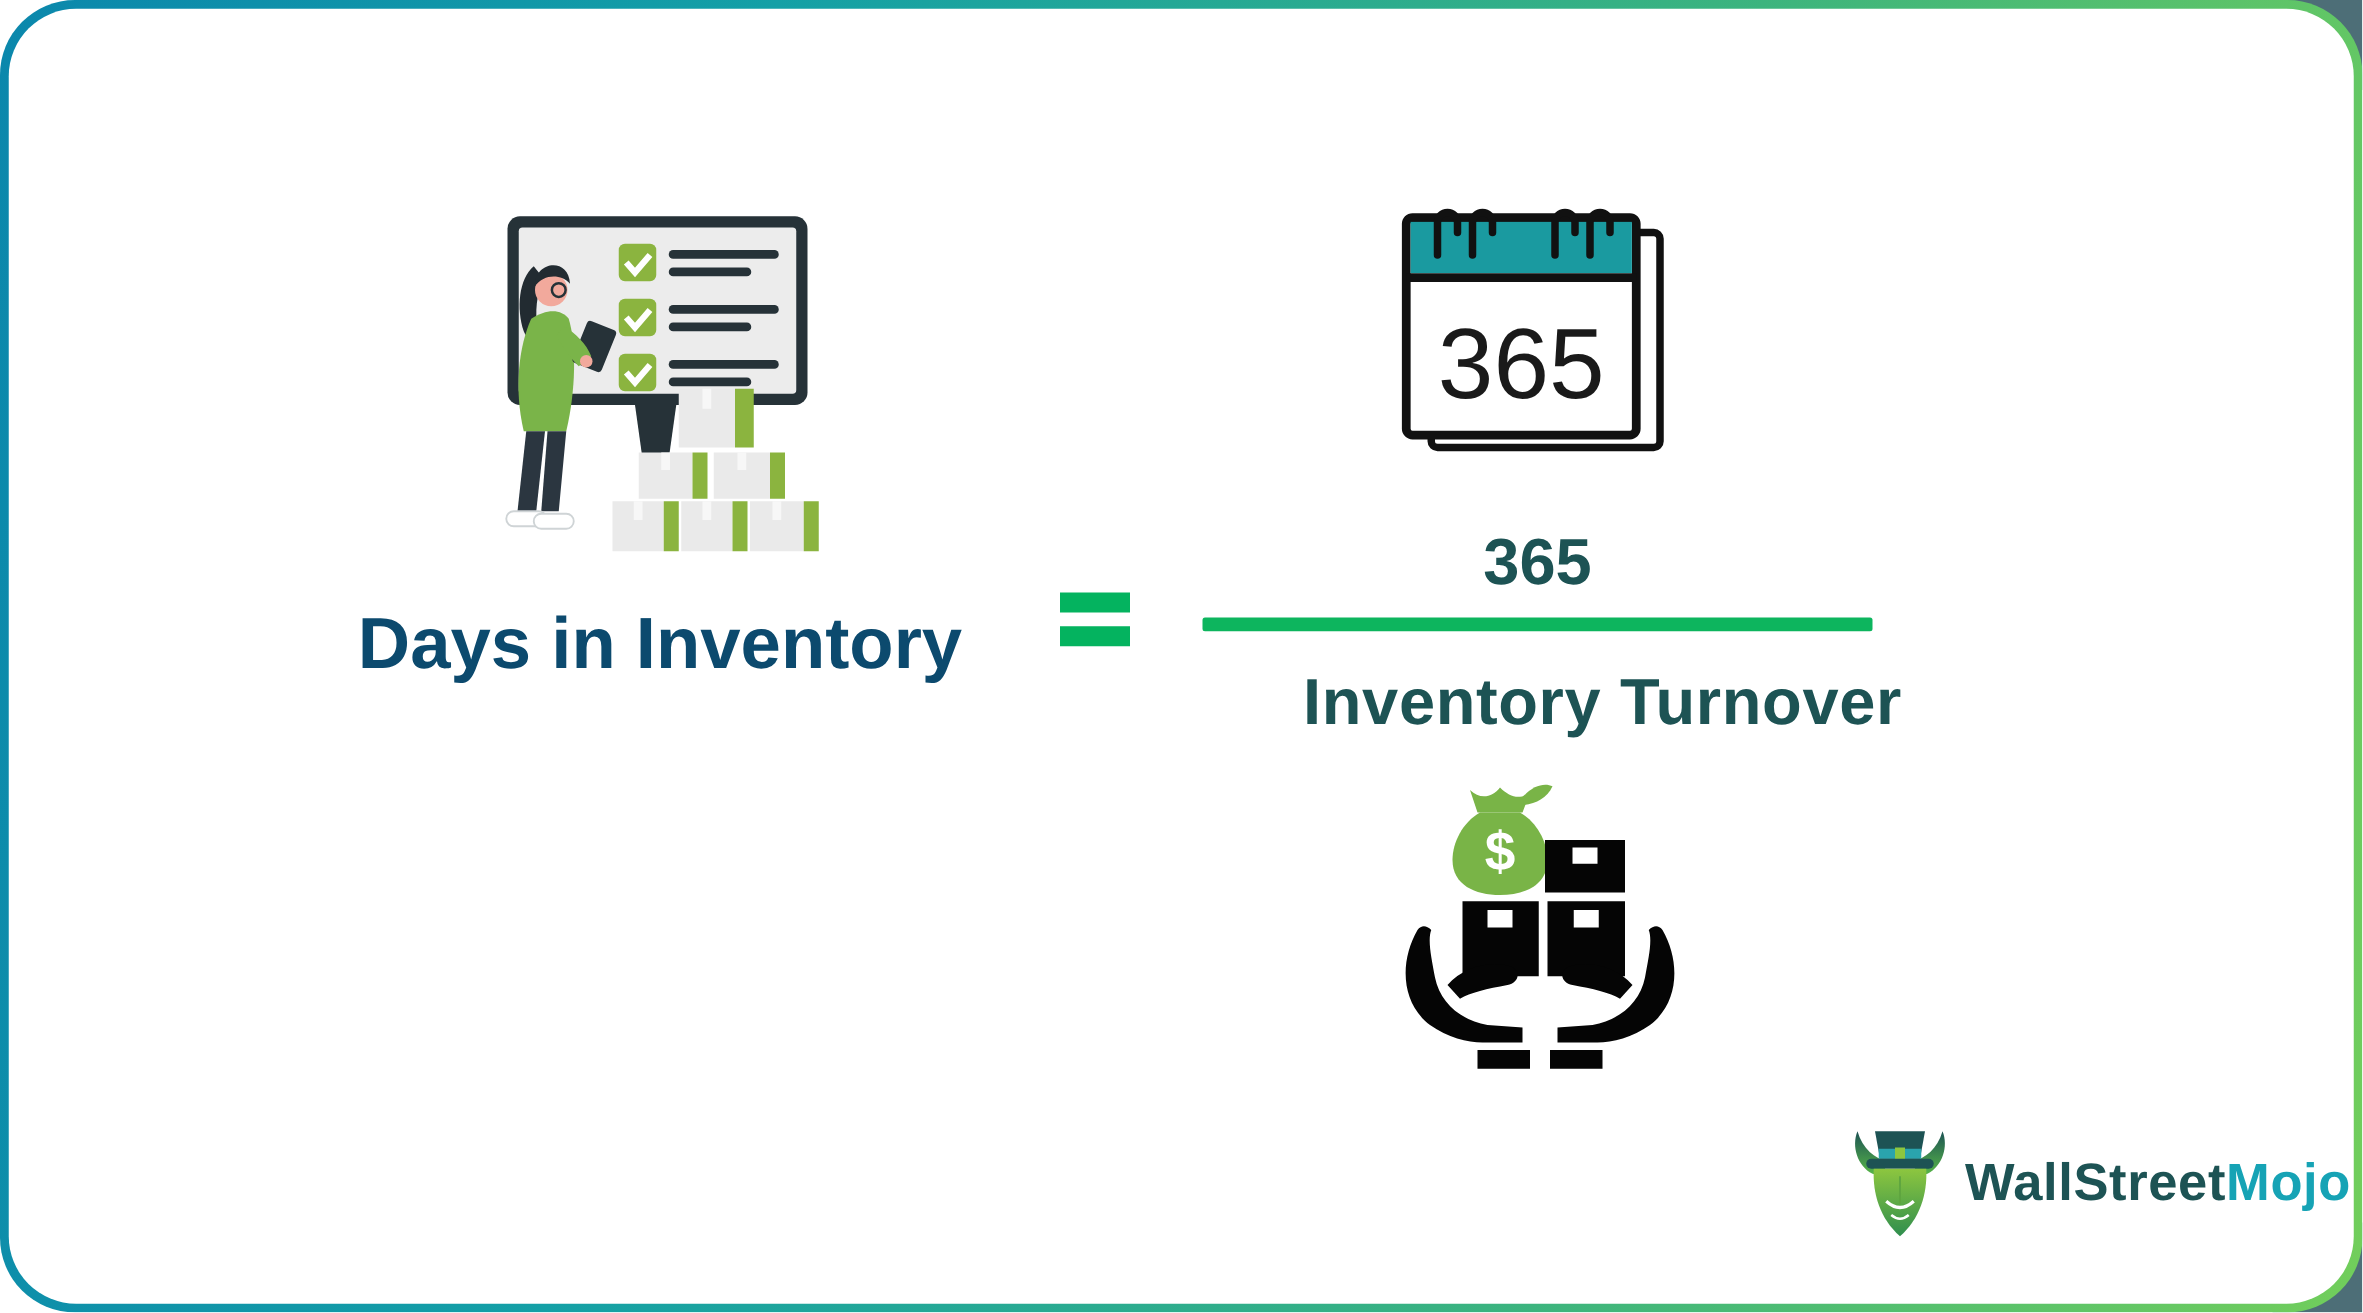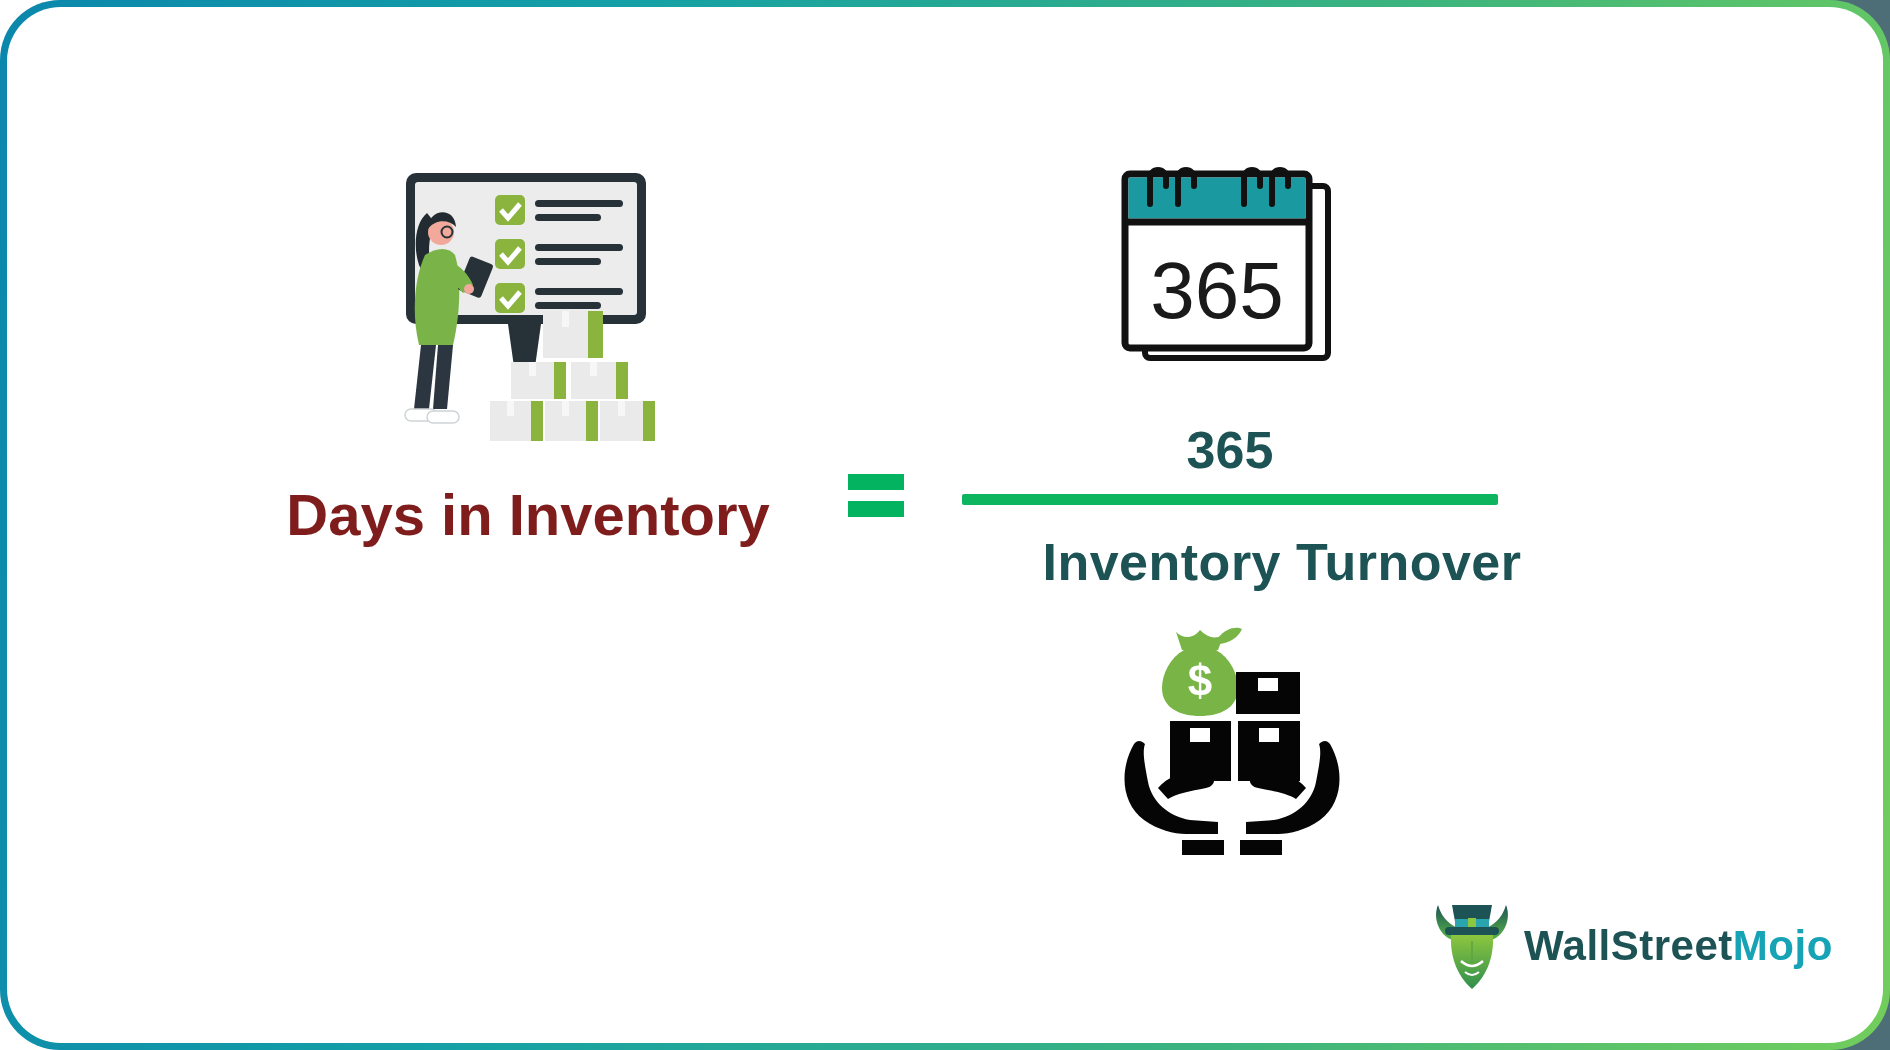--- a/index.html
+++ b/index.html
@@ -8,29 +8,29 @@
   .abs{position:absolute;}
   .corner-dark{position:absolute;width:72px;height:72px;background:#4d6e77;z-index:0;}
   .corner-dark.tr{top:0;right:0;}
   .corner-dark.br{bottom:0;right:0;}
   .frame{position:absolute;inset:0;border-radius:60px;z-index:1;
          background:linear-gradient(100deg,#0b87ac 0%,#14a0a6 30%,#3cb47e 68%,#72ce5b 100%);}
   .card{position:absolute;inset:7px;border-radius:54px;background:#ffffff;z-index:2;}
   .content{position:absolute;inset:0;z-index:3;}
 
   .title{left:228px;top:472px;width:600px;text-align:center;
-         font-size:58px;line-height:86px;font-weight:bold;color:#7f1d1d;}
+         font-size:58px;line-height:86px;font-weight:bold;color:#0c4a6e;}
   .equals{left:848px;top:474px;width:56px;}
   .equals .bar{width:56px;height:16px;background:#04b35f;margin-bottom:11px;}
   .numerator{left:1030px;top:420px;width:400px;text-align:center;
              font-size:52px;font-weight:bold;color:#1d5354;}
   .frac-bar{left:962px;top:494px;width:536px;height:11px;background:#0db55e;border-radius:2px;}
   .denominator{left:982px;top:532px;width:600px;text-align:center;
                font-size:52px;font-weight:bold;color:#1d5354;letter-spacing:0.5px;}
-  .logo{left:1432px;top:901px;display:flex;align-items:center;}
+  .logo{left:1480px;top:901px;display:flex;align-items:center;}
   .logo-text{font-size:42px;font-weight:bold;margin-left:12px;letter-spacing:0.5px;}
   .logo-text .p1{color:#1d5354;}
   .logo-text .p2{color:#16a3b5;}
 </style>
 </head>
 <body>
 
 <div id="page">
 
   <div class="corner-dark tr"></div>

